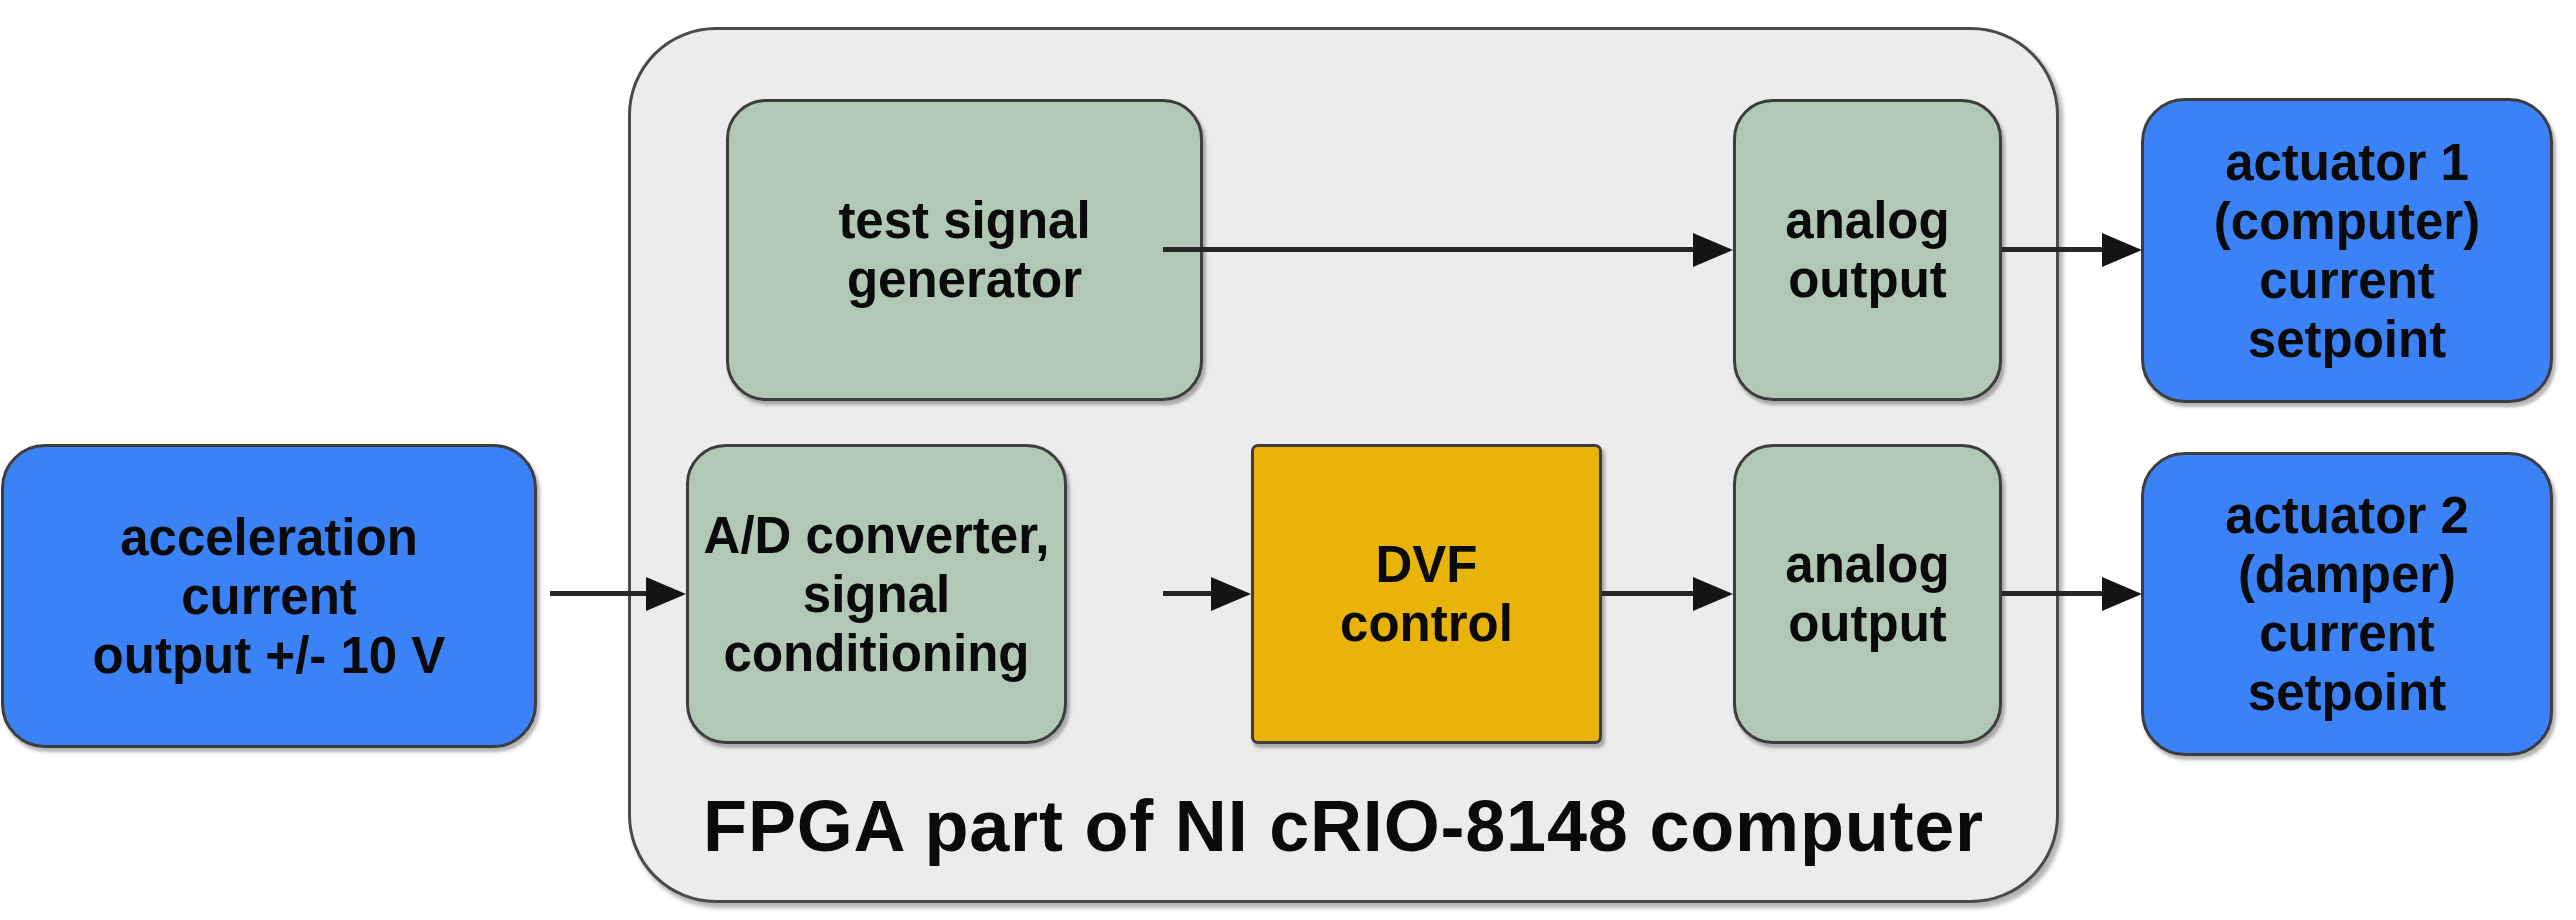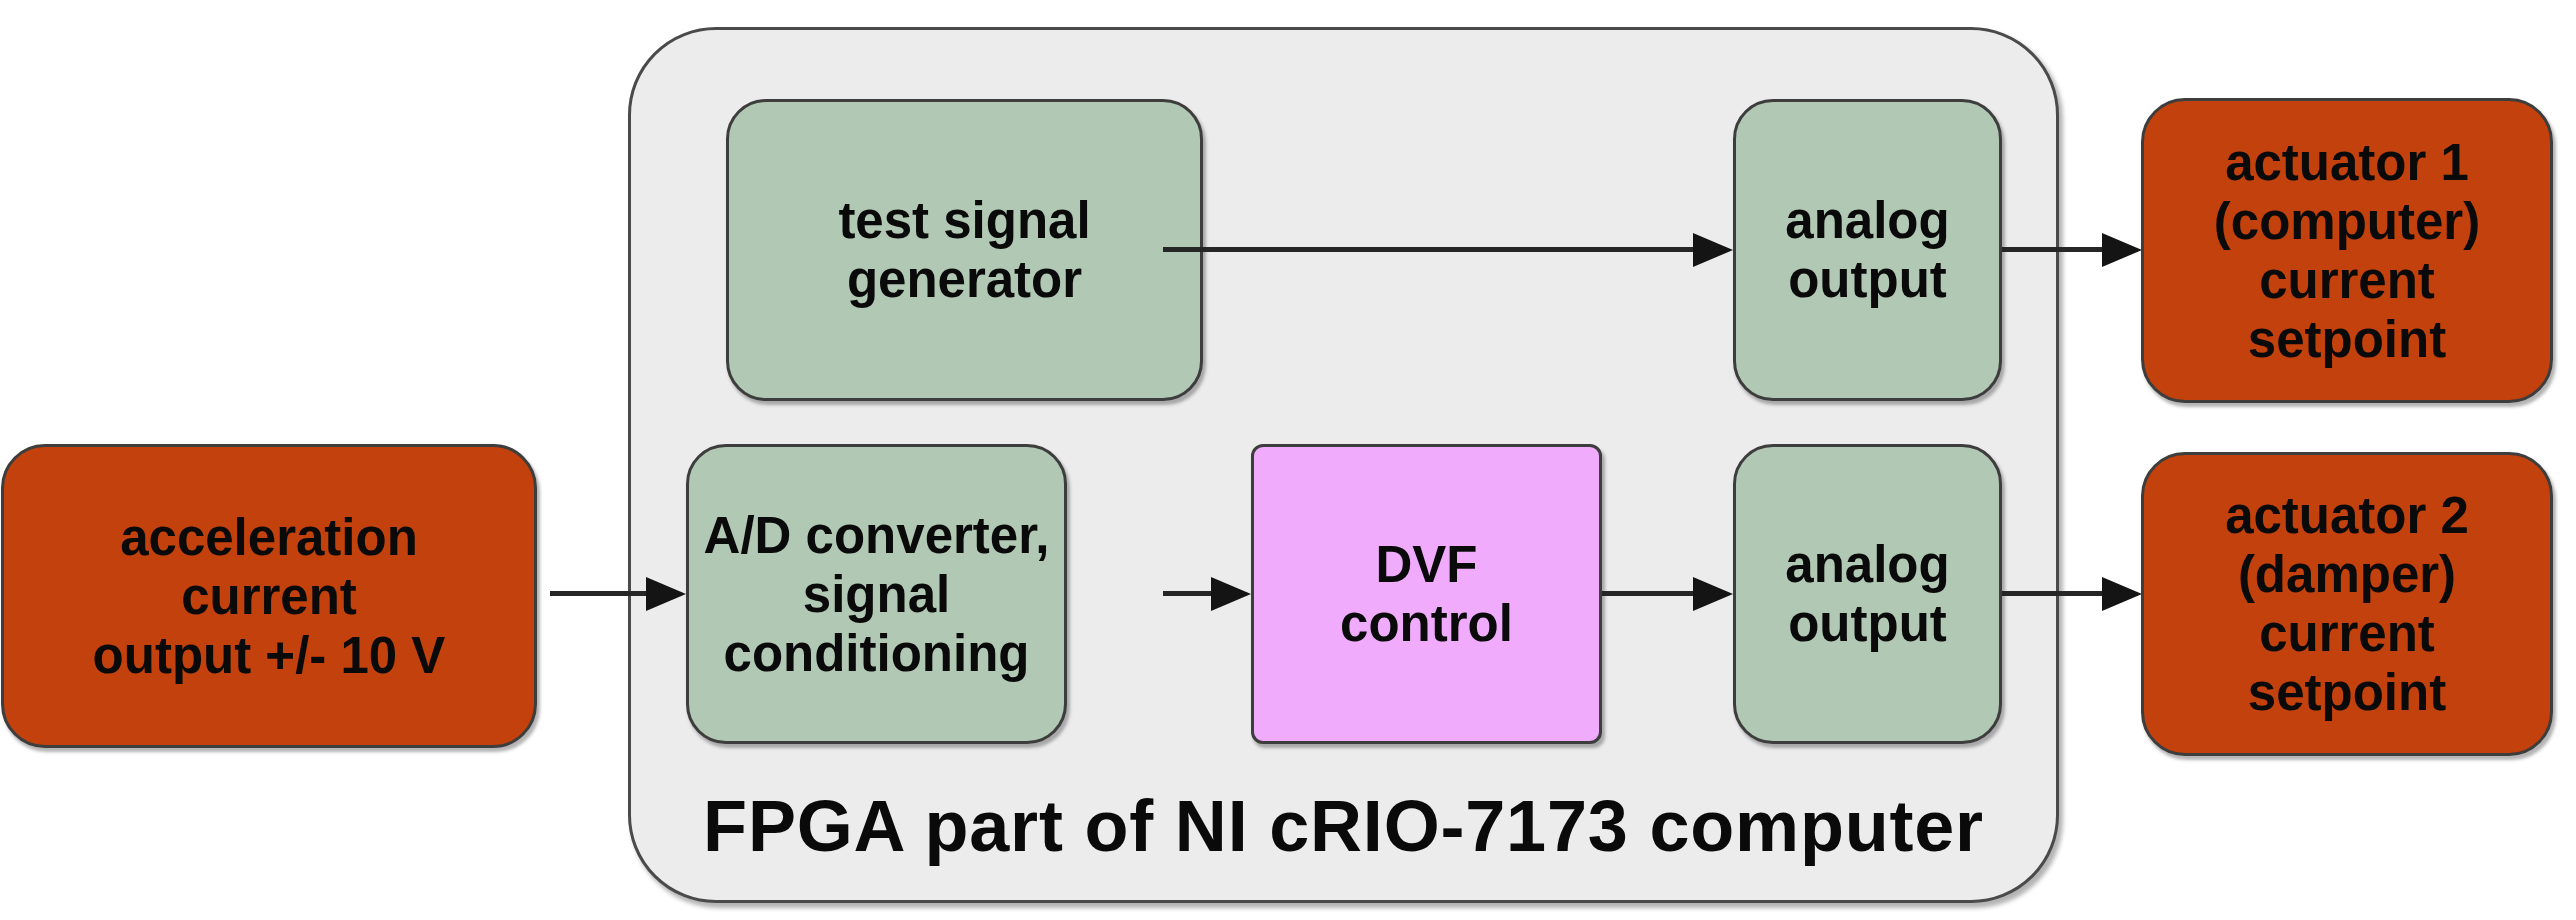--- a/index.html
+++ b/index.html
@@ -18,23 +18,23 @@
     flex-direction:column;
     align-items:center;
     justify-content:center;
     text-align:center;
     border:3.2px solid #3d3d3d;
     box-sizing:border-box;
     font-size:51px;
     line-height:59px;
     box-shadow:2.4px 4px 3.2px rgba(40,40,40,0.35);
   }
-  .mint{background:#c2410c;border-radius:44px;}
+  .mint{background:#3b82f6;border-radius:44px;}
   .sage{background:#b1c8b4;border-radius:40px;}
-  .blue{background:#f0abfc;border-radius:12px;}
+  .blue{background:#eab308;border-radius:7px;}
   .fpga{
     position:absolute;
     left:628px;top:26.5px;width:1431px;height:876px;
     background:#ececec;
     border:3.2px solid #4a4a4a;
     border-radius:88px;
     box-sizing:border-box;
     box-shadow:3.2px 4.8px 4px rgba(40,40,40,0.35);
   }
   .fpga-label{
@@ -62,21 +62,21 @@
     border-top:17.6px solid transparent;
     border-bottom:17.6px solid transparent;
   }
 </style>
 </head>
 <body>
 
 <div class="stage">
 
   <div class="fpga"></div>
-  <div class="fpga-label">FPGA part of NI cRIO-7173 computer</div>
+  <div class="fpga-label">FPGA part of NI cRIO-8148 computer</div>
 
   <div class="node mint" style="left:1px;top:444px;width:536px;height:304px;text-align:right;">
     <div>acceleration</div>
     <div>current</div>
     <div>output +/- 10 V</div>
   </div>
 
   <div class="node sage" style="left:686px;top:99px;width:477px;height:302px;margin-left:40px;">
     <div>test signal</div>
     <div>generator</div>

